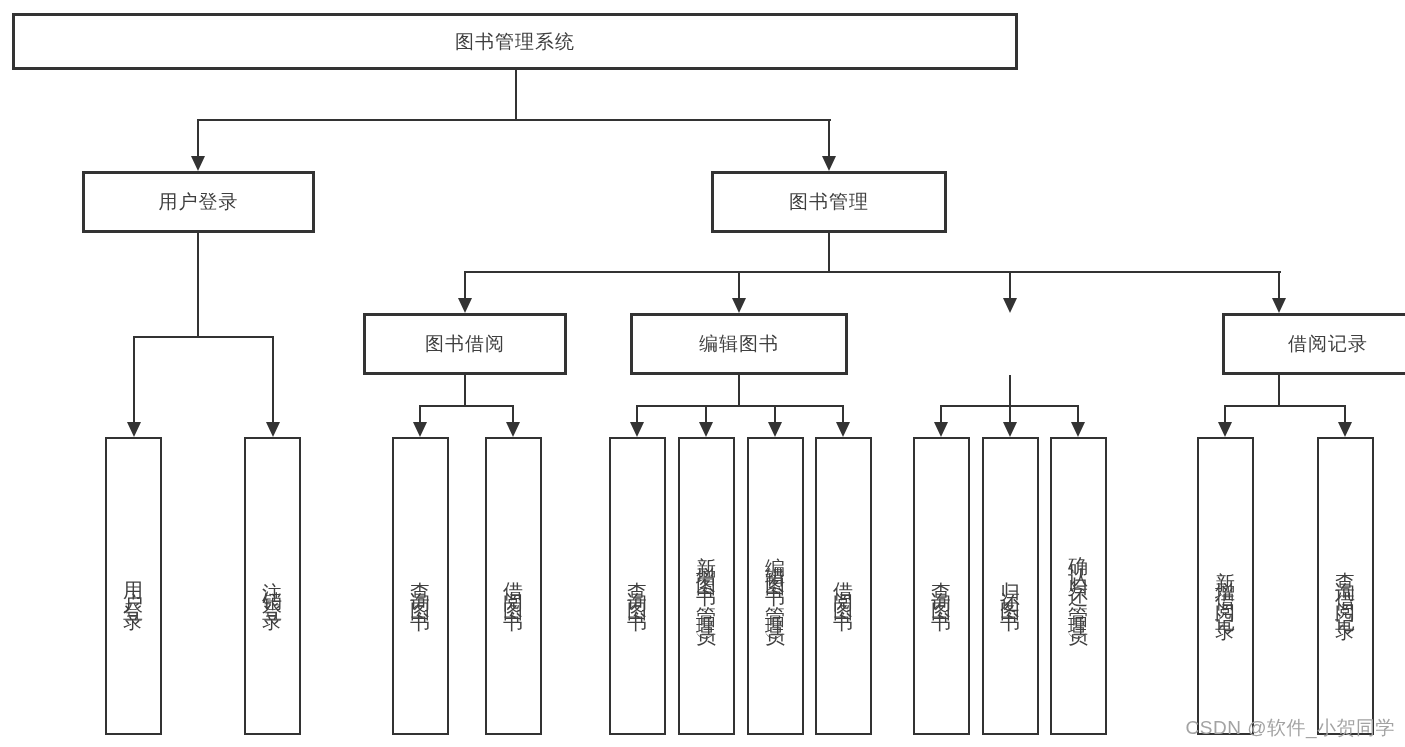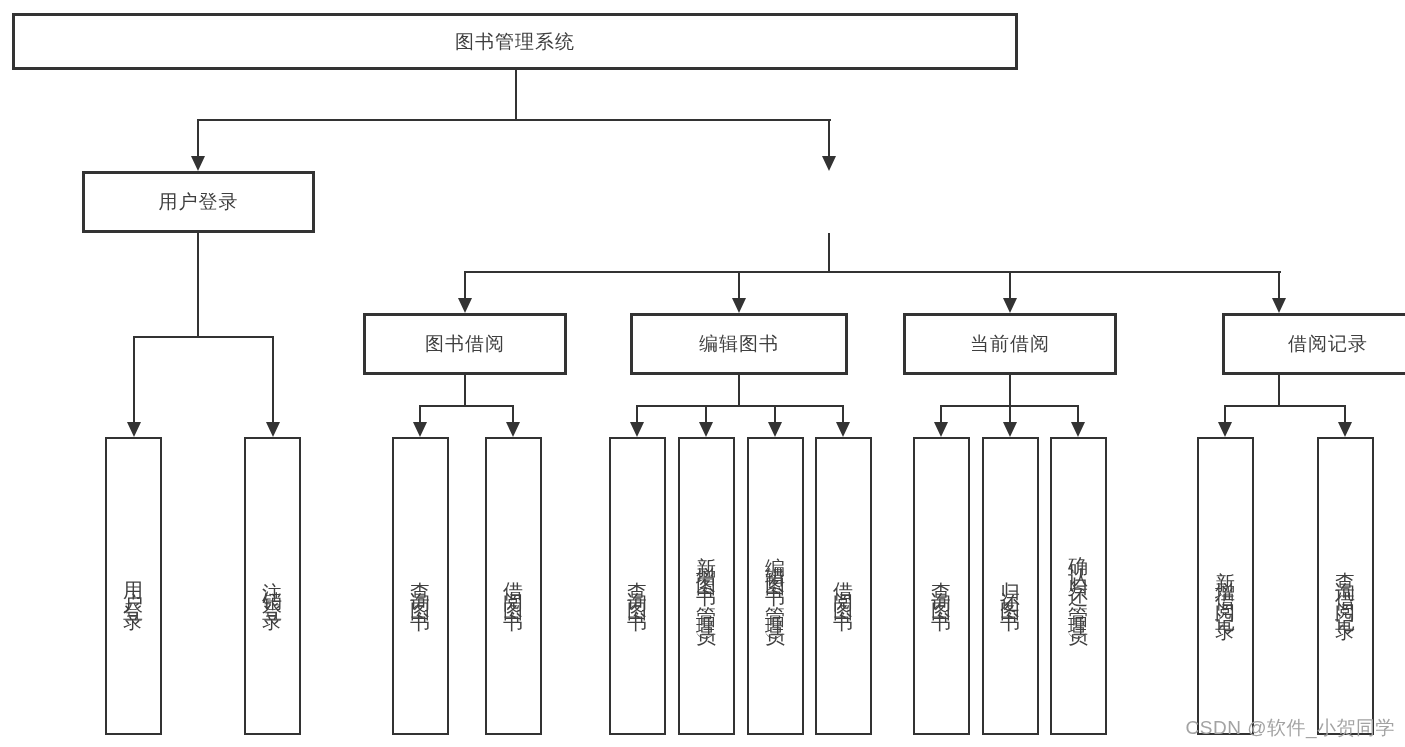--- a/index.html
+++ b/index.html
@@ -58,20 +58,21 @@
   <div class="box" style="left:12px;top:13px;width:1006px;height:57px">图书管理系统</div>
 
   <div class="vline" style="left:515px;top:70px;height:50px"></div>
   <div class="hline" style="left:197px;top:119px;width:634px"></div>
   <div class="vline" style="left:197px;top:119px;height:39px"></div>
   <div class="arrow" style="left:191px;top:156px"></div>
   <div class="vline" style="left:828px;top:119px;height:39px"></div>
   <div class="arrow" style="left:822px;top:156px"></div>
 
   <div class="box" style="left:82px;top:171px;width:233px;height:62px">用户登录</div>
+  <div class="box" style="left:711px;top:171px;width:236px;height:62px">图书管理</div>
 
   <div class="vline" style="left:197px;top:233px;height:105px"></div>
   <div class="hline" style="left:133px;top:336px;width:141px"></div>
   <div class="vline" style="left:133px;top:336px;height:88px"></div>
   <div class="arrow" style="left:127px;top:422px"></div>
   <div class="vline" style="left:272px;top:336px;height:88px"></div>
   <div class="arrow" style="left:266px;top:422px"></div>
 
   <div class="vline" style="left:828px;top:233px;height:40px"></div>
   <div class="hline" style="left:464px;top:271px;width:817px"></div>
@@ -79,21 +80,20 @@
   <div class="arrow" style="left:458px;top:298px"></div>
   <div class="vline" style="left:738px;top:271px;height:29px"></div>
   <div class="arrow" style="left:732px;top:298px"></div>
   <div class="vline" style="left:1009px;top:271px;height:29px"></div>
   <div class="arrow" style="left:1003px;top:298px"></div>
   <div class="vline" style="left:1278px;top:271px;height:29px"></div>
   <div class="arrow" style="left:1272px;top:298px"></div>
 
   <div class="box" style="left:363px;top:313px;width:204px;height:62px">图书借阅</div>
   <div class="box" style="left:630px;top:313px;width:218px;height:62px">编辑图书</div>
-  <div class="box" style="left:903px;top:313px;width:214px;height:62px">当前借阅</div>
   <div class="box" style="left:1222px;top:313px;width:212px;height:62px">借阅记录</div>
 
   <div class="vline" style="left:464px;top:375px;height:32px"></div>
   <div class="hline" style="left:419px;top:405px;width:95px"></div>
   <div class="vline" style="left:419px;top:405px;height:19px"></div>
   <div class="arrow" style="left:413px;top:422px"></div>
   <div class="vline" style="left:512px;top:405px;height:19px"></div>
   <div class="arrow" style="left:506px;top:422px"></div>
 
   <div class="vline" style="left:738px;top:375px;height:32px"></div>

